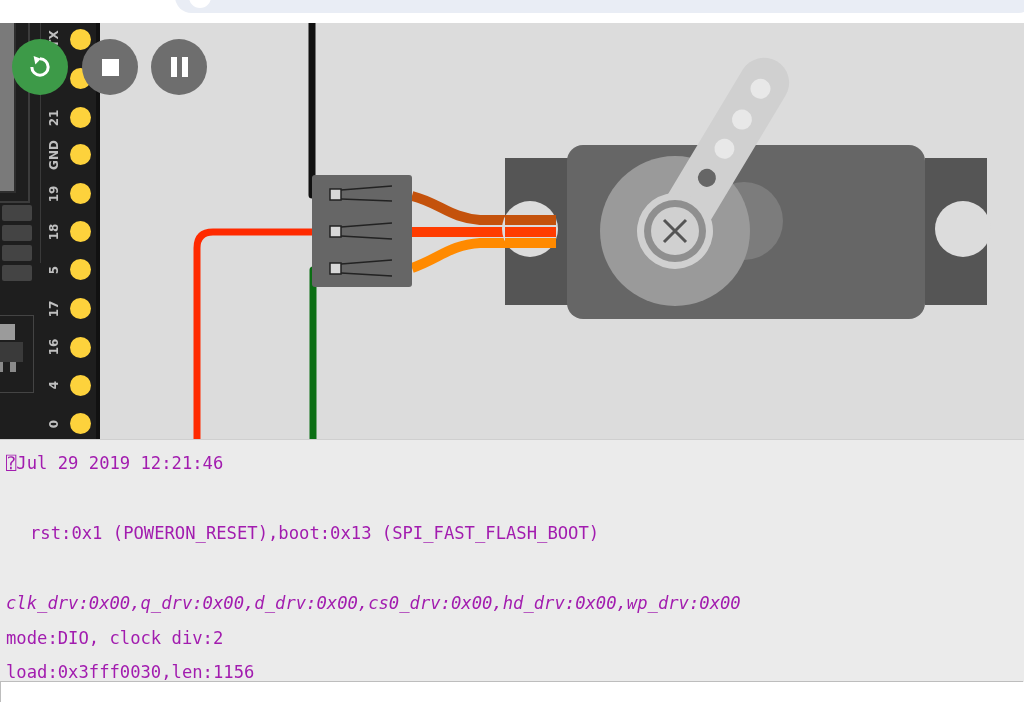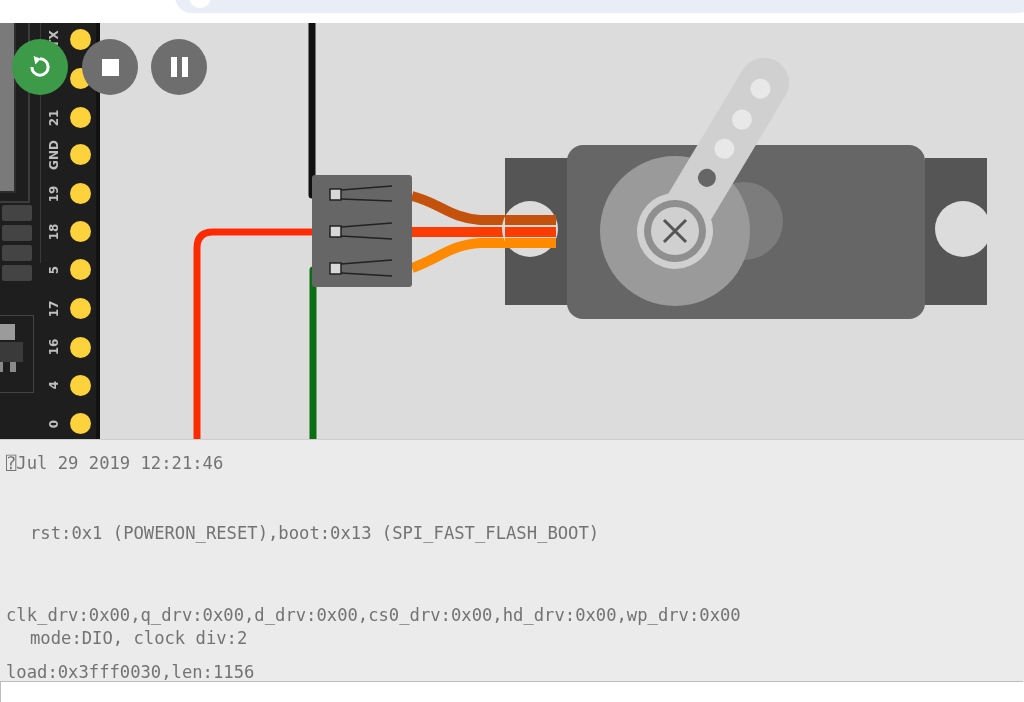--- a/index.html
+++ b/index.html
@@ -10,21 +10,21 @@
   .canvas { position:absolute; left:0; top:23px; width:1024px; height:416px; background:#dcdcdc; overflow:hidden; }
   .board { position:absolute; left:0; top:0; width:100px; height:416px; background:#1e1e1e; }
   .pin { position:absolute; left:70px; width:21px; height:21px; border-radius:50%; background:#fdd23c; }
   .pin-label { position:absolute; left:40px; width:28px; height:20px; color:#bfbfbf; font-size:12px; font-weight:bold; font-family:"DejaVu Sans", sans-serif; transform:rotate(-90deg); text-align:center; line-height:20px; }
   .board-edge { position:absolute; left:96px; top:0; width:4px; height:416px; background:#111; }
   .ctl-btn { position:absolute; width:56px; height:56px; border-radius:50%; display:flex; align-items:center; justify-content:center; cursor:pointer; }
   .ctl-restart { left:12px; top:16px; background:#3d9a48; }
   .ctl-stop { left:82px; top:16px; background:#6e6e6e; }
   .ctl-pause { left:151px; top:16px; background:#6e6e6e; }
   .serial { position:absolute; left:0; top:439px; width:1024px; height:242px; background:#ebebeb; border-top:1px solid #cfcfcf; }
-  .serial-line { position:absolute; left:6px; font-family:"DejaVu Sans Mono", monospace; font-size:17.2px; color:#737373; white-space:pre; }
+  .serial-line { position:absolute; left:6px; font-family:"DejaVu Sans Mono", monospace; font-size:17.2px; color:#a21caf; white-space:pre; }
   .serial-input { position:absolute; left:0; top:681px; width:1022px; height:20px; background:#ffffff; border:1px solid #bdbdbd; border-right:none; }
 </style>
 </head>
 <body>
 
 <div class="chrome-top">
   <div class="address-bar">
     <div class="addr-icon"></div>
   </div>
 </div>
@@ -134,17 +134,17 @@
       <div style="width:6px;height:20px;background:#fff;"></div>
       <div style="width:6px;height:20px;background:#fff;"></div>
     </div>
   </div>
 </div>
 
 <div class="serial">
   <div class="serial-line" style="top:13px;">⍰Jul 29 2019 12:21:46</div>
   <div class="serial-line" style="top:48px;"></div>
   <div class="serial-line" style="top:83px;margin-left:24px;">rst:0x1 (POWERON_RESET),boot:0x13 (SPI_FAST_FLASH_BOOT)</div>
-  <div class="serial-line" style="top:165px;">clk_drv:0x00,q_drv:0x00,d_drv:0x00,cs0_drv:0x00,hd_drv:0x00,wp_drv:0x00</div>
-  <div class="serial-line" style="top:188px;margin-left:24px;">mode:DIO, clock div:2</div>
+  <div class="serial-line" style="top:153px;font-style:italic;">clk_drv:0x00,q_drv:0x00,d_drv:0x00,cs0_drv:0x00,hd_drv:0x00,wp_drv:0x00</div>
+  <div class="serial-line" style="top:188px;">mode:DIO, clock div:2</div>
   <div class="serial-line" style="top:222px;">load:0x3fff0030,len:1156</div>
 </div>
 <div class="serial-input"></div>
 
 </body></html>

